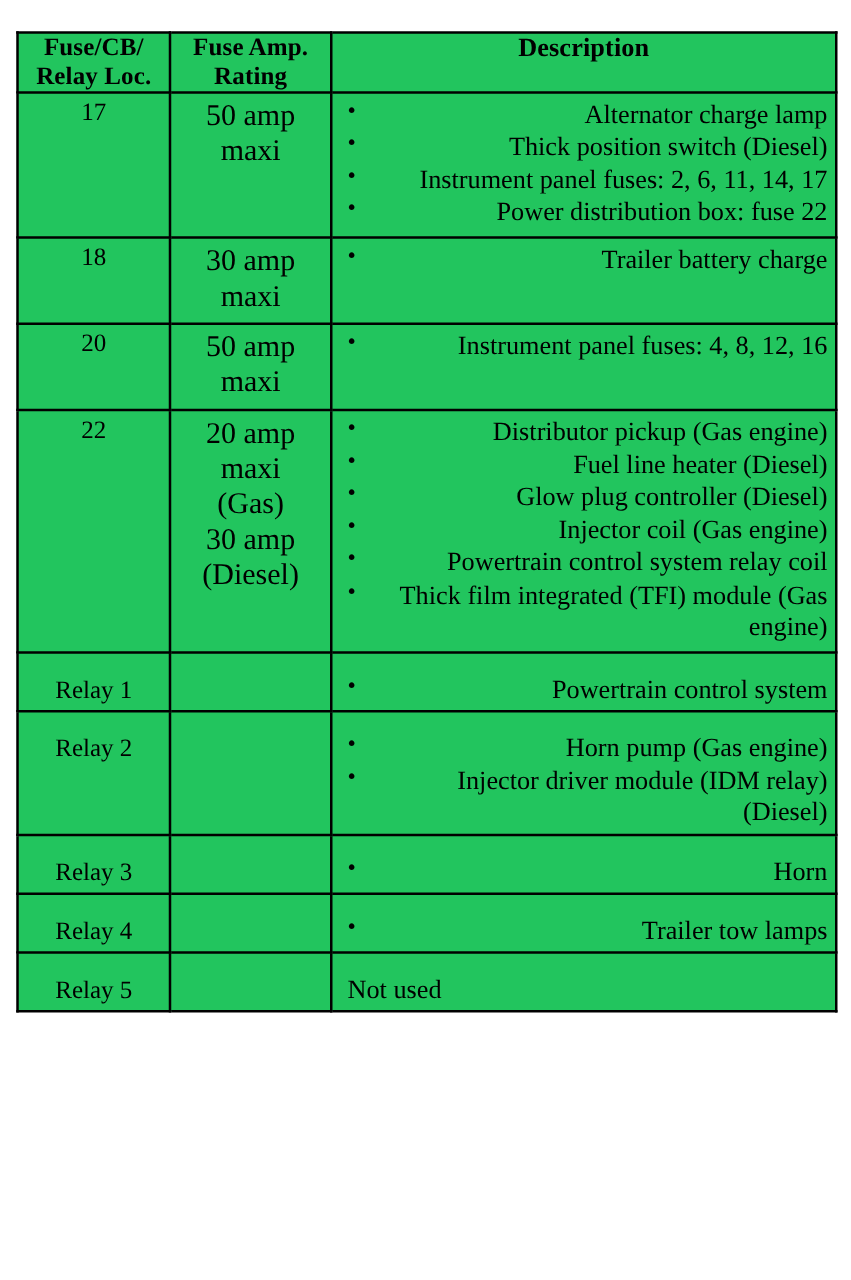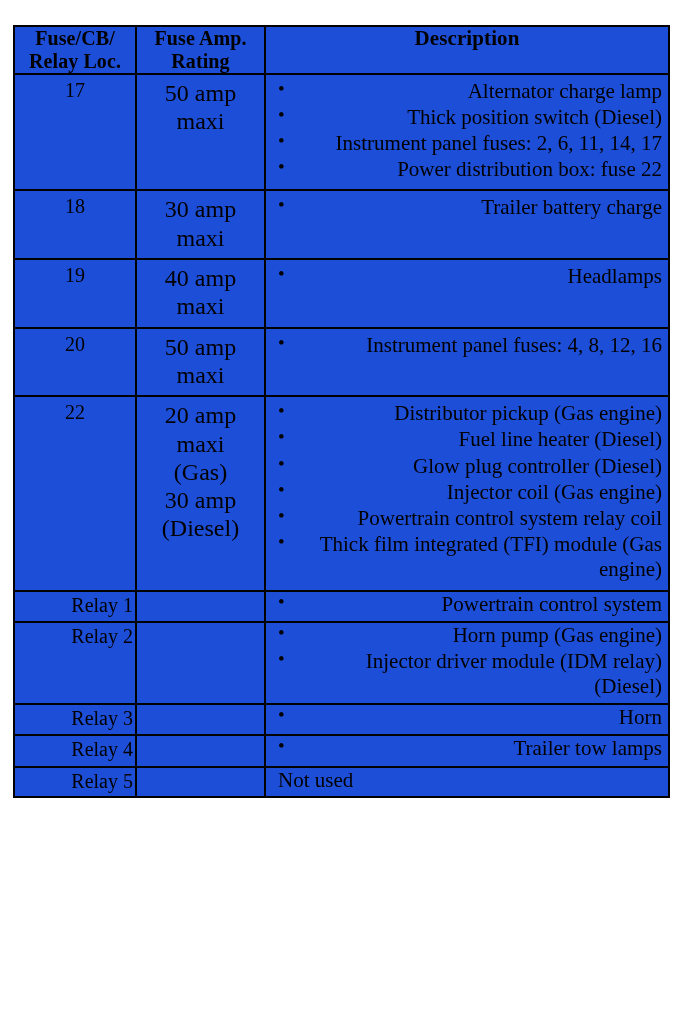--- a/index.html
+++ b/index.html
@@ -31,21 +31,21 @@
     border-collapse: collapse;
     table-layout: fixed;
     background: #ffffff;
   }
 
   .fuse-table th,
   .fuse-table td {
     border: 2px solid #000000;
     padding: 0;
     vertical-align: top;
-    background: #1d4ed8;
+    background: #22c55e;
   }
 
   
   col.c-loc   { width: 122px; }
   col.c-amp   { width: 129px; }
   col.c-desc  { width: 404px; }
 
   thead th {
     font-weight: bold;
     font-size: 20px;
@@ -102,26 +102,25 @@
     line-height: 1.2;
   }
 
   .plain-text {
     padding-left: 2px;
   }
 
   
   tr.relay-row td.loc-cell,
   tr.relay-row td.amp-cell {
-    padding-top: 2px;
+    padding-top: 18px;
     padding-bottom: 3px;
-    text-align: right;
   }
   tr.relay-row td.desc-cell {
-    padding-top: 0;
+    padding-top: 16px;
     padding-bottom: 3px;
   }
 </style>
 </head>
 <body>
 
 <div class="page">
   <table class="fuse-table">
     <colgroup>
       <col class="c-loc">
@@ -157,30 +156,20 @@
           <td class="loc-cell">18</td>
           <td class="amp-cell">30 amp
 maxi</td>
           <td class="desc-cell">
             <ul class="desc-list">
               <li>Trailer battery charge</li>
             </ul>
           </td>
         </tr>
         <tr>
-          <td class="loc-cell">19</td>
-          <td class="amp-cell">40 amp
-maxi</td>
-          <td class="desc-cell">
-            <ul class="desc-list">
-              <li>Headlamps</li>
-            </ul>
-          </td>
-        </tr>
-        <tr>
           <td class="loc-cell">20</td>
           <td class="amp-cell">50 amp
 maxi</td>
           <td class="desc-cell">
             <ul class="desc-list">
               <li>Instrument panel fuses: 4, 8, 12, 16</li>
             </ul>
           </td>
         </tr>
         <tr>

